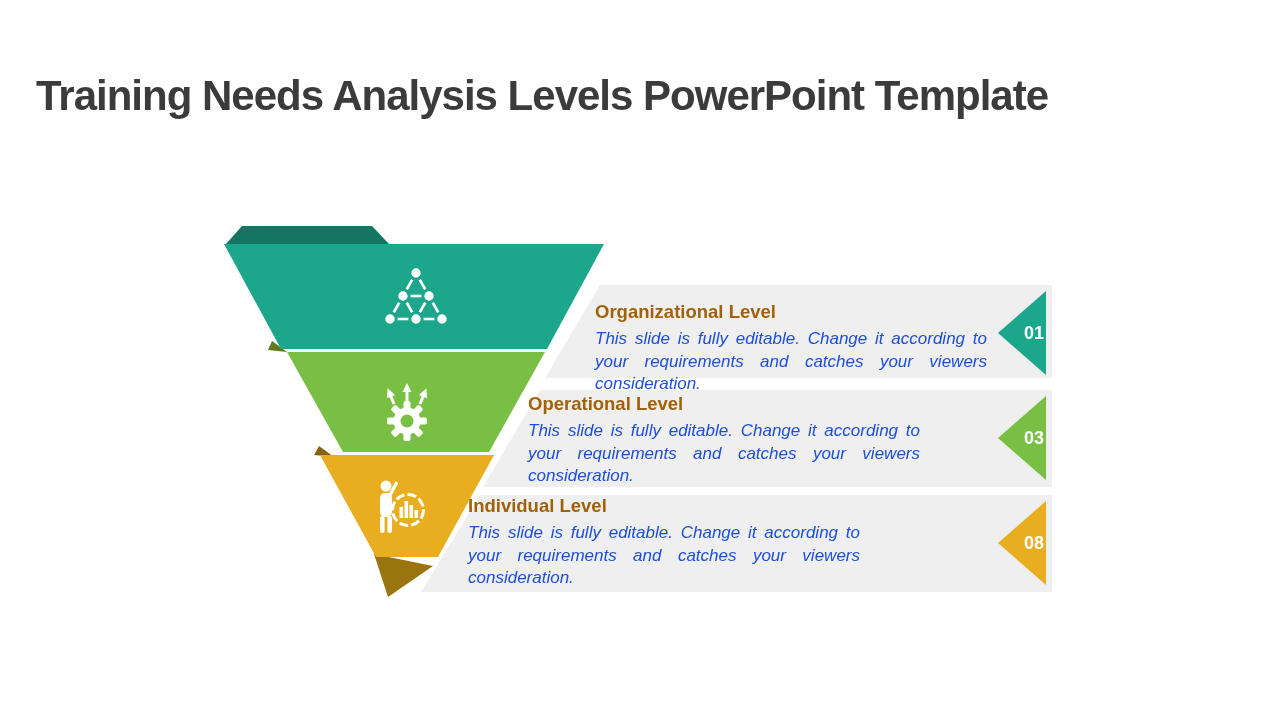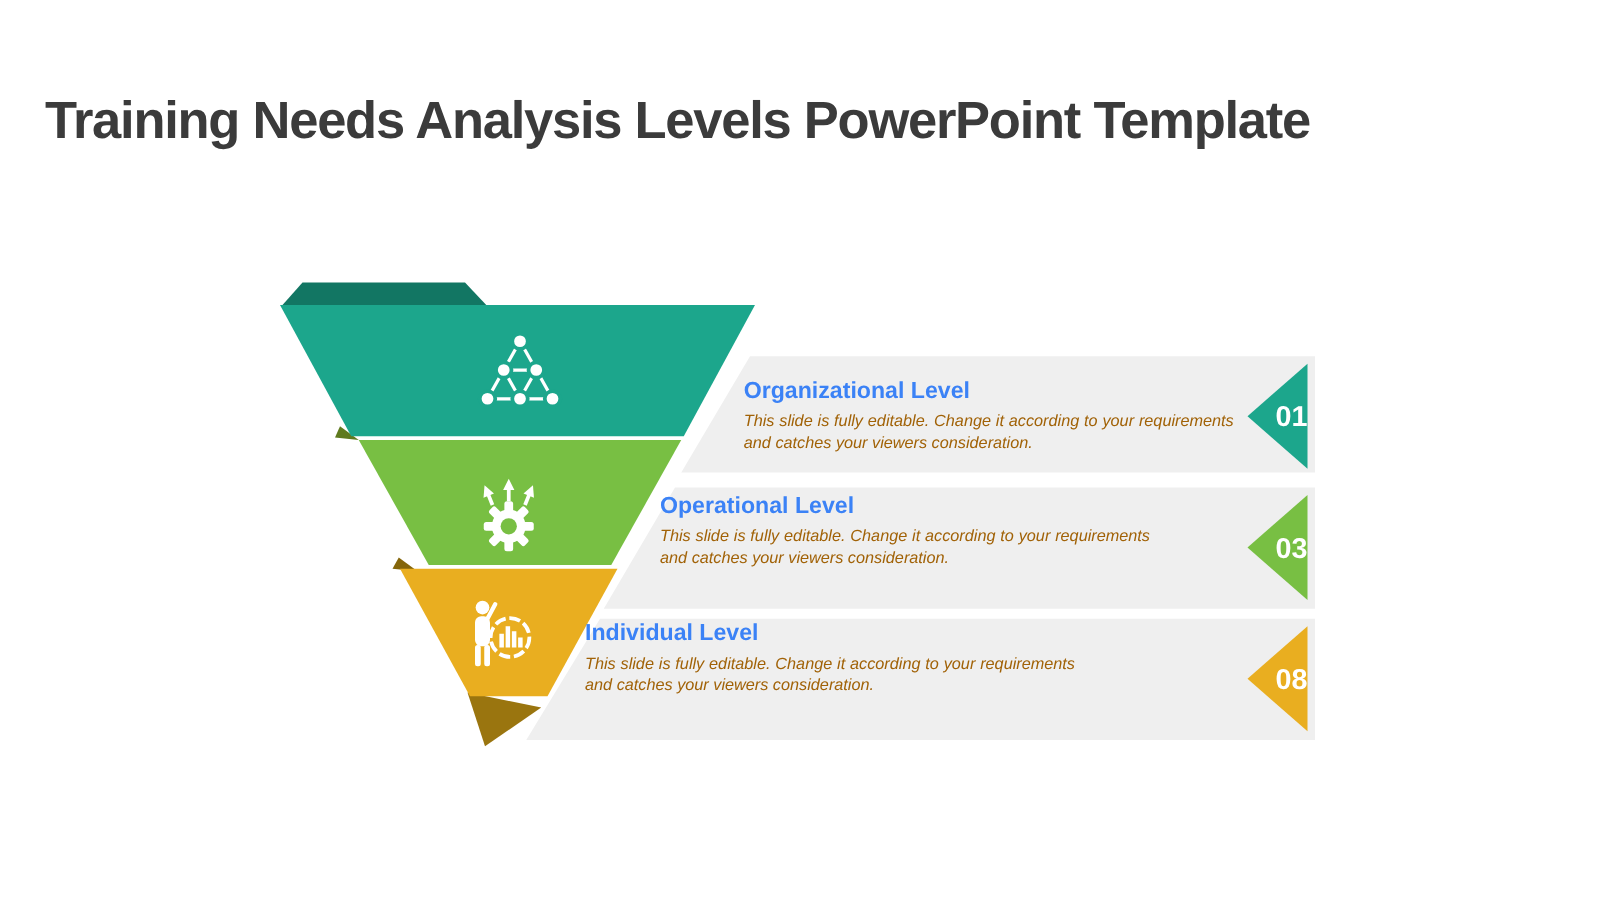--- a/index.html
+++ b/index.html
@@ -6,32 +6,32 @@
   body{font-family:"Liberation Sans",sans-serif;background:#fff;}
   .slide{position:relative;width:1280px;height:720px;background:#ffffff;overflow:hidden;}
   .slide-title{
     position:absolute;left:36px;top:44px;width:1200px;
     font-size:42px;font-weight:bold;color:#3b3b3b;letter-spacing:-1px;
     font-family:"Liberation Sans",sans-serif;white-space:nowrap;
   }
   .shapes{position:absolute;left:0;top:0;width:1280px;height:720px;}
   .row-text{position:absolute;width:404px;}
   .row-text h3{
-    margin:0 0 5px 0;font-size:18.5px;font-weight:bold;color:#3b82f6;
+    margin:0 0 5px 0;font-size:18.5px;font-weight:bold;color:#a16207;
   }
   .row-text p{
-    margin:0;font-size:13px;font-style:italic;color:#a16207;line-height:1.33;
+    margin:0;font-size:17px;font-style:italic;color:#1d4ed8;line-height:1.33;
     width:392px;text-align:justify;
   }
   .row-text-1{left:595px;top:301px;}
   .row-text-2{left:528px;top:393px;}
   .row-text-3{left:468px;top:495px;}
   .num{
-    position:absolute;width:46px;height:26px;left:1000px;
-    color:#ffffff;font-size:23px;font-weight:bold;text-align:right;line-height:26px;
+    position:absolute;width:46px;height:26px;left:1024px;
+    color:#ffffff;font-size:18px;font-weight:bold;text-align:left;line-height:26px;
   }
   .num-1{top:320px;}
   .num-2{top:425px;}
   .num-3{top:530px;}
 </style>
 </head>
 <body>
 
 <div class="slide">
 

